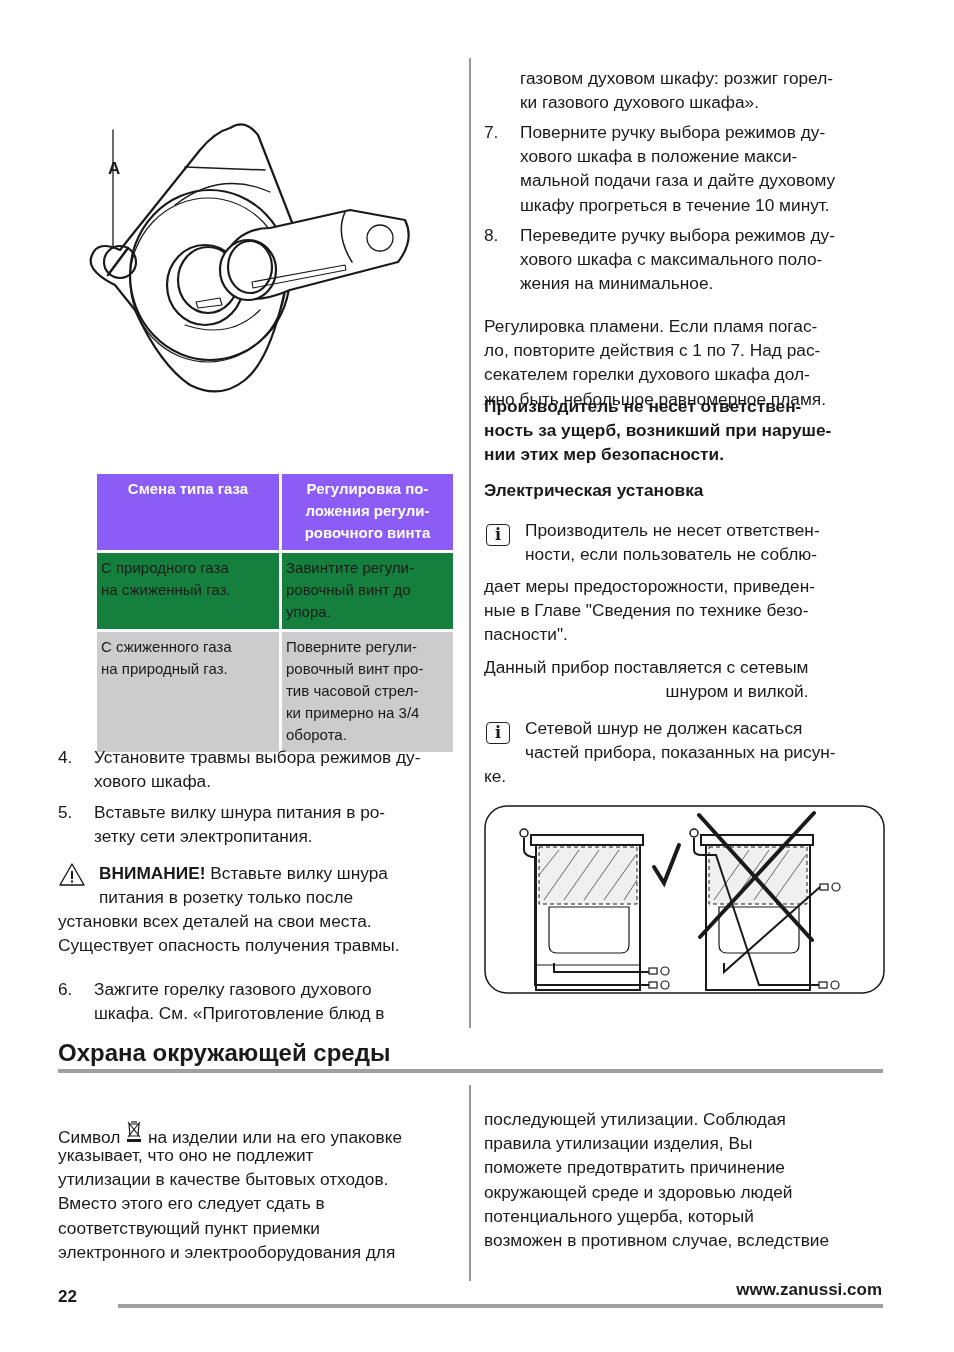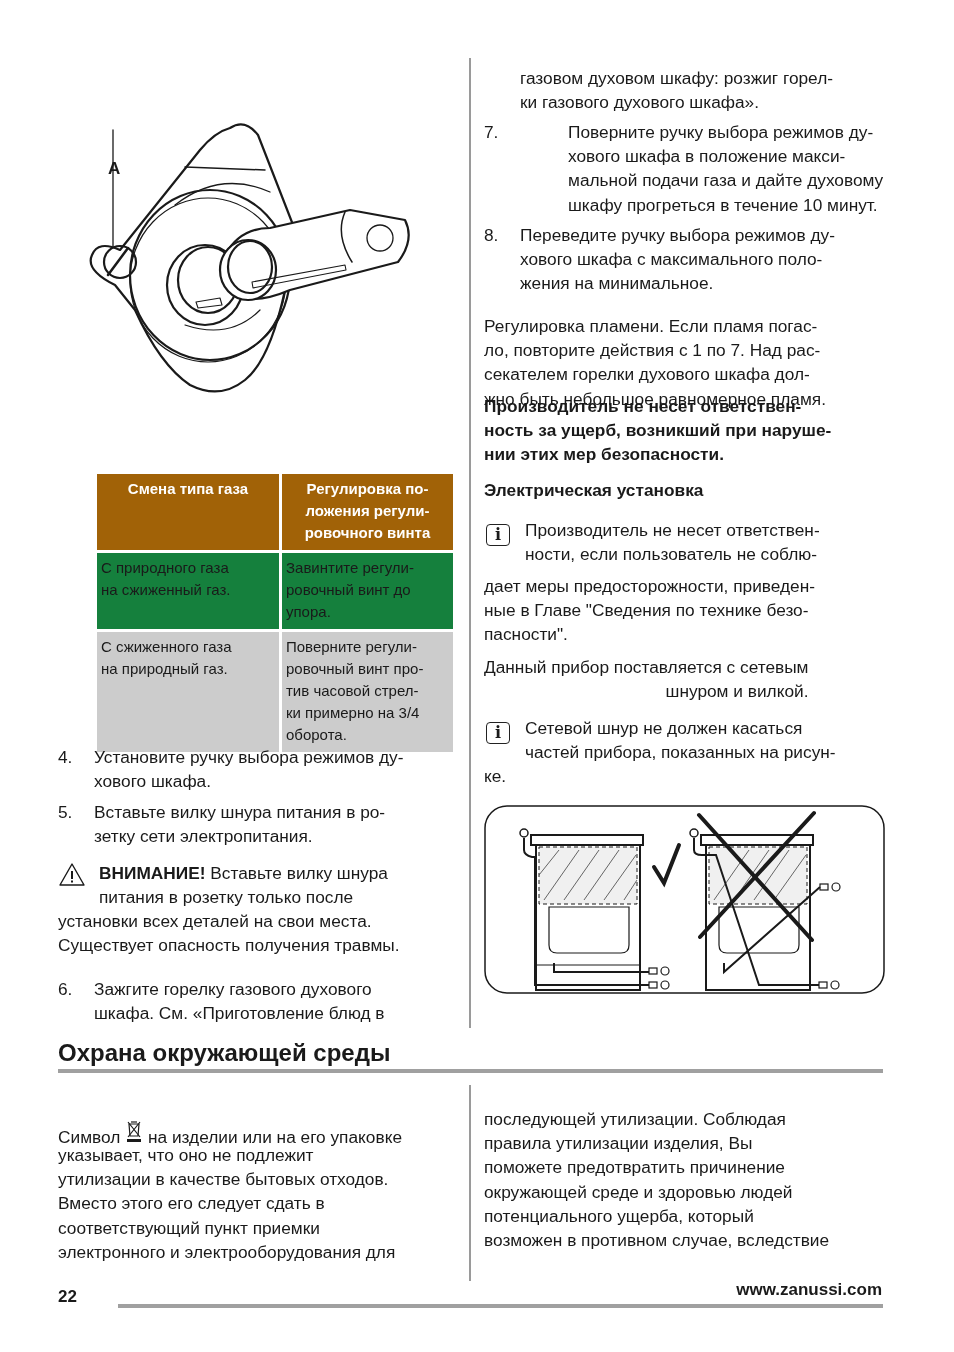--- a/index.html
+++ b/index.html
@@ -4,21 +4,21 @@
 <style>
   html, body { margin:0; padding:0; background:#fff; }
   body { width:954px; height:1352px; position:relative; overflow:hidden;
          font-family:"Liberation Sans", sans-serif; color:#1a1a1a; }
   .abs { position:absolute; }
   .t { font-size:17.3px; line-height:24.2px; }
   .b { font-weight:bold; }
   .col-divider { position:absolute; width:1.5px; background:#9a9a9a; }
   
   .gtable { position:absolute; left:94px; top:474px; width:362px; border-collapse:separate; border-spacing:3px 0; }
-  .gtable th { background:#a16207; color:#fff; font-weight:bold; font-size:15px; line-height:22px;
+  .gtable th { background:#8b5cf6; color:#fff; font-weight:bold; font-size:15px; line-height:22px;
                text-align:center; vertical-align:top; padding:4px 6px 6px 6px; }
   .gtable td { font-size:15px; line-height:22px; vertical-align:top; padding:4px 4px 6px 4px; }
   .gtable tr.r1 td { background:#15803d; border-top:3px solid #fff; }
   .gtable tr.r2 td { background:#cccccc; border-top:3px solid #fff; }
   .list-item { position:absolute; }
   .list-item .num { position:absolute; left:0; top:0; }
   .list-item .txt { position:absolute; left:36px; top:0; }
   .info-icon { position:absolute; width:22px; height:20px; border:1.6px solid #222; border-radius:4px;
                font-family:"DejaVu Serif", serif; font-weight:bold; font-size:16px; line-height:20px; text-align:center; }
   .h1 { font-size:24px; font-weight:bold; line-height:30px; }
@@ -83,21 +83,21 @@
 ровочный винт про-
 тив часовой стрел-
 ки примерно на 3/4
 оборота.</td>
     </tr>
   </tbody>
 </table>
 
 <div class="list-item t" style="left:58px; top:745px; width:400px; height:50px;">
   <span class="num">4.</span>
-  <span class="txt" style="white-space:pre-line;">Установите ручку выбора режимов ду-
+  <span class="txt" style="white-space:pre-line;">Установите травмы выбора режимов ду-
 хового шкафа.</span>
 </div>
 <div class="list-item t" style="left:58px; top:800px; width:400px; height:50px;">
   <span class="num">5.</span>
   <span class="txt" style="white-space:pre-line;">Вставьте вилку шнура питания в ро-
 зетку сети электропитания.</span>
 </div>
 
 <svg class="abs" style="left:58px; top:862px;" width="28" height="26" viewBox="0 0 28 26">
   <path d="M14 2 L26 23 L2 23 Z" fill="none" stroke="#1a1a1a" stroke-width="1.4" stroke-linejoin="round"></path>
@@ -115,21 +115,21 @@
   <span class="num">6.</span>
   <span class="txt" style="white-space:pre-line;">Зажгите горелку газового духового
 шкафа. См. «Приготовление блюд в</span>
 </div>
 
 <div class="abs t" style="left:520px; top:66px; white-space:pre-line;">газовом духовом шкафу: розжиг горел-
 ки газового духового шкафа».</div>
 
 <div class="list-item t" style="left:484px; top:120px; width:400px; height:100px;">
   <span class="num">7.</span>
-  <span class="txt" style="white-space:pre-line;margin-left:48px;">Поверните ручку выбора режимов ду-
+  <span class="txt" style="white-space:pre-line;">Поверните ручку выбора режимов ду-
 хового шкафа в положение макси-
 мальной подачи газа и дайте духовому
 шкафу прогреться в течение 10 минут.</span>
 </div>
 <div class="list-item t" style="left:484px; top:223px; width:400px; height:75px;">
   <span class="num">8.</span>
   <span class="txt" style="white-space:pre-line;">Переведите ручку выбора режимов ду-
 хового шкафа с максимального поло-
 жения на минимальное.</span>
 </div>

